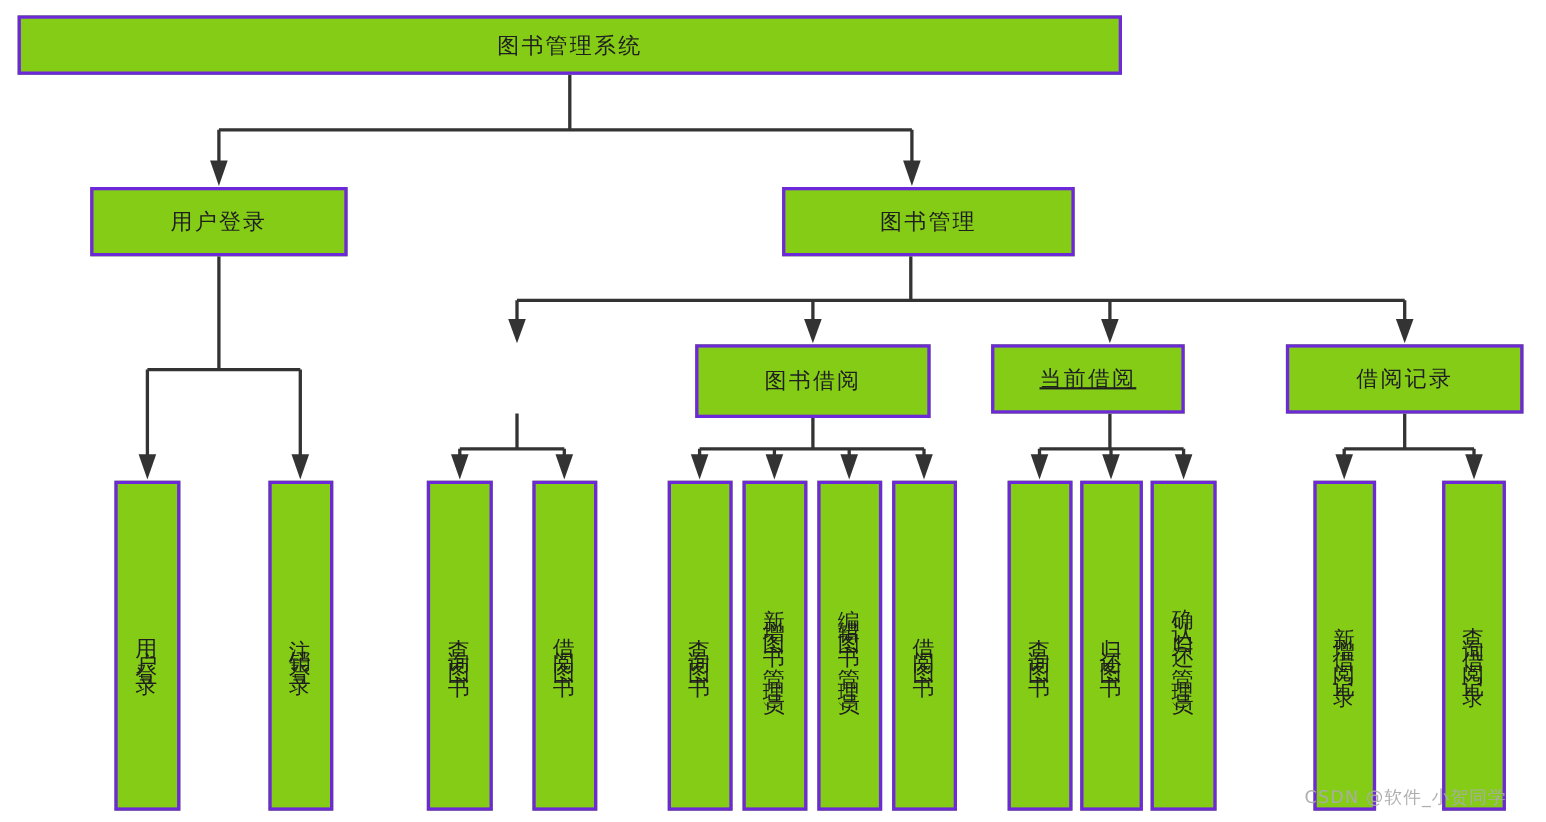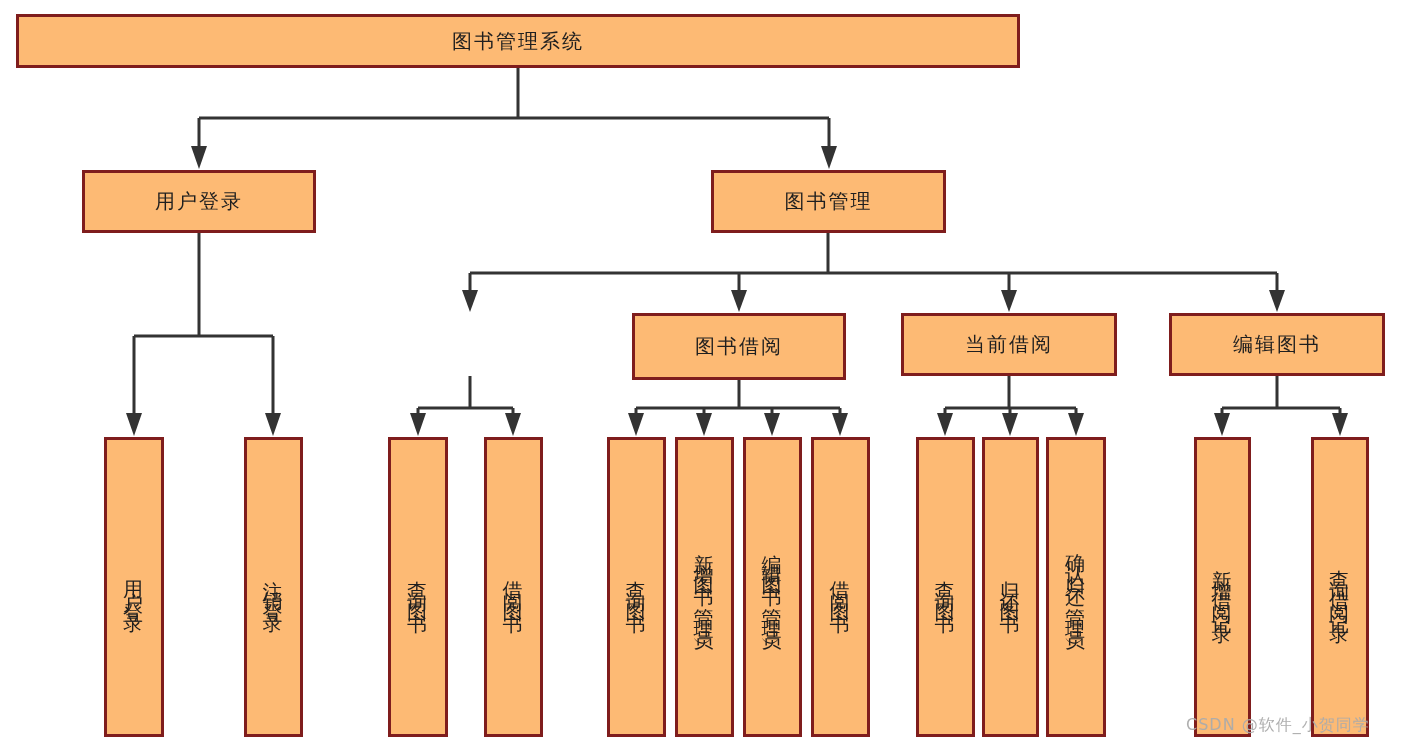--- a/index.html
+++ b/index.html
@@ -13,22 +13,22 @@
     color: #1f1f1f;
   }
   .connector-layer {
     position: absolute;
     left: 0; top: 0;
     width: 1405px; height: 747px;
   }
   .node {
     position: absolute;
     box-sizing: border-box;
-    background: #fdba74;
-    border: 3px solid #7f1d1d;
+    background: #84cc16;
+    border: 3px solid #6d28d9;
     display: flex;
     align-items: center;
     justify-content: center;
     font-size: 20px;
     letter-spacing: 2px;
     color: #1f1f1f;
     z-index: 2;
   }
   .node.v {
     writing-mode: vertical-rl;
@@ -90,25 +90,25 @@
       <polygon points="1002,413 1018,413 1010,436"></polygon>
       <polygon points="1068,413 1084,413 1076,436"></polygon>
       <polygon points="1214,413 1230,413 1222,436"></polygon>
       <polygon points="1332,413 1348,413 1340,436"></polygon>
     </g>
   </svg>
 
   <div class="node" style="left:16px; top:14px; width:1004px; height:54px;">图书管理系统</div>
 
   <div class="node" style="left:82px; top:170px; width:234px; height:63px;">用户登录</div>
-  <div class="node" style="left:711px; top:170px; width:235px; height:63px;">图书管理</div>
+  <div class="node" style="left:711px; top:170px; width:266px; height:63px;">图书管理</div>
 
   <div class="node" style="left:632px; top:313px; width:214px; height:67px;">图书借阅</div>
-  <div class="node" style="left:901px; top:313px; width:216px; height:63px;">当前借阅</div>
-  <div class="node" style="left:1169px; top:313px; width:216px; height:63px;">编辑图书</div>
+  <div class="node" style="left:901px; top:313px; width:176px; height:63px;text-decoration:underline;">当前借阅</div>
+  <div class="node" style="left:1169px; top:313px; width:216px; height:63px;">借阅记录</div>
 
   <div class="node v" style="left:104px; top:437px; width:60px; height:300px;">用户登录</div>
   <div class="node v" style="left:244px; top:437px; width:59px; height:300px;">注销登录</div>
 
   <div class="node v" style="left:388px; top:437px; width:60px; height:300px;">查询图书</div>
   <div class="node v" style="left:484px; top:437px; width:59px; height:300px;">借阅图书</div>
 
   <div class="node v" style="left:607px; top:437px; width:59px; height:300px;">查询图书</div>
   <div class="node v" style="left:675px; top:437px; width:59px; height:300px;">新增图书（管理员）</div>
   <div class="node v" style="left:743px; top:437px; width:59px; height:300px;">编辑图书（管理员）</div>

